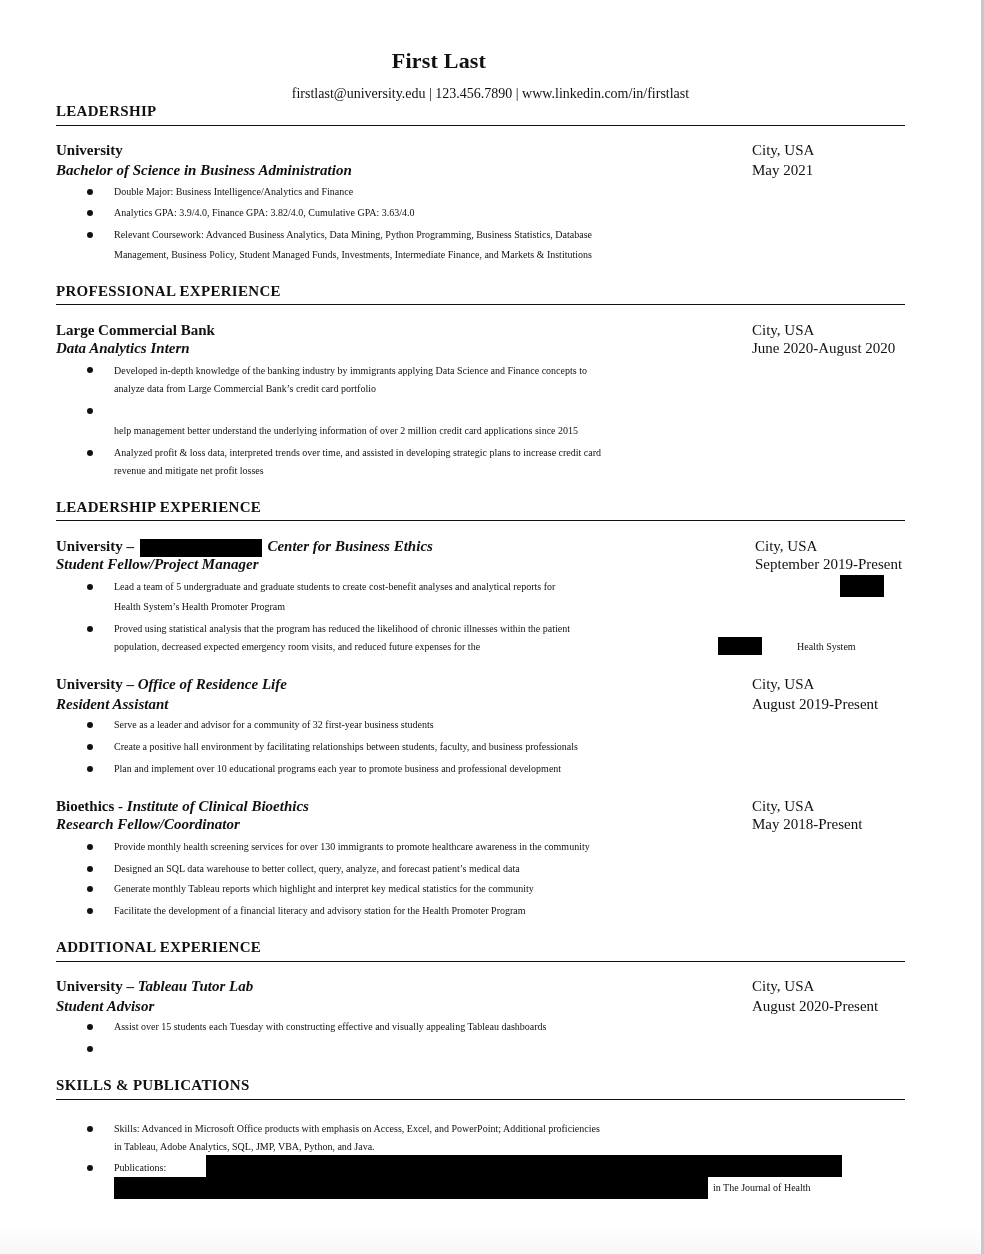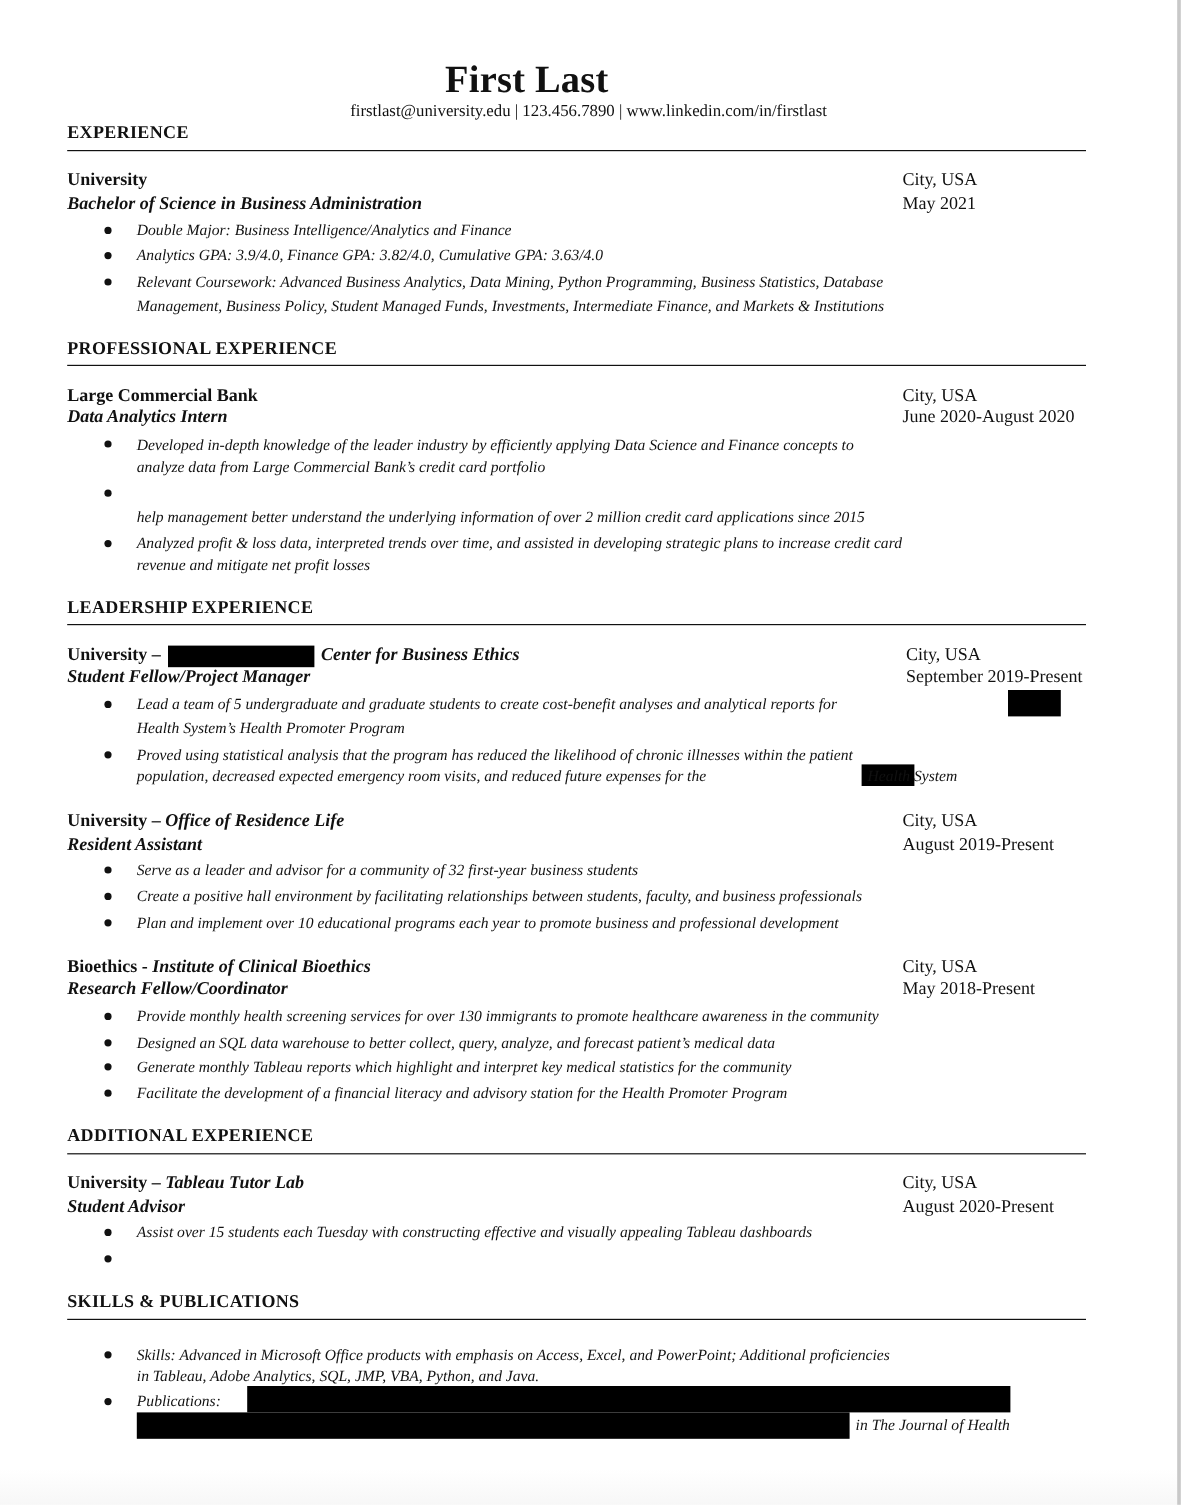--- a/index.html
+++ b/index.html
@@ -38,21 +38,21 @@
       width: 981px;
       height: 1254px;
     }
     .name {
       position: absolute;
       top: 48px;
       left: 0;
       width: 878px;
       text-align: center;
       font-weight: bold;
-      font-size: 32px;
+      font-size: 22px;
       letter-spacing: 0.2px;
     }
     .contact {
       position: absolute;
       top: 86px;
       left: 0;
       width: 981px;
       text-align: center;
       font-size: 14px;
     }
@@ -85,44 +85,43 @@
       position: absolute;
       left: 87px;
       width: 6px;
       height: 6px;
       border-radius: 50%;
       background: #111;
     }
     .bullet-text {
       position: absolute;
       left: 114px;
-      font-size: 13px;
+      font-size: 10px;
       line-height: 19px;
       white-space: nowrap;
-      font-style: italic;
     }
     .redact {
       display: inline-block;
       background: #000;
       vertical-align: middle;
     }
     .redact-abs {
       position: absolute;
       background: #000;
     }
   </style>
 </head>
 <body>
 
 <div class="page">
 
   <div class="name">First Last</div>
   <div class="contact">firstlast@university.edu | 123.456.7890 | www.linkedin.com/in/firstlast</div>
 
-  <div class="section-title" style="top:103px">EXPERIENCE</div>
+  <div class="section-title" style="top:103px">LEADERSHIP</div>
   <div class="rule" style="top:125px"></div>
 
   <div class="line org" style="top:141px">University</div>
   <div class="line right" style="top:141px">City, USA</div>
   <div class="line role" style="top:161px">Bachelor of Science in Business Administration</div>
   <div class="line right" style="top:161px">May 2021</div>
 
   <div class="bullet-dot" style="top:189px"></div>
   <div class="bullet-text" style="top:182px">Double Major: Business Intelligence/Analytics and Finance</div>
   <div class="bullet-dot" style="top:210px"></div>
@@ -133,21 +132,21 @@
 
   <div class="section-title" style="top:283px">PROFESSIONAL EXPERIENCE</div>
   <div class="rule" style="top:304px"></div>
 
   <div class="line org" style="top:321px">Large Commercial Bank</div>
   <div class="line right" style="top:321px">City, USA</div>
   <div class="line role" style="top:339px">Data Analytics Intern</div>
   <div class="line right" style="top:339px">June 2020-August 2020</div>
 
   <div class="bullet-dot" style="top:367px"></div>
-  <div class="bullet-text" style="top:361px">Developed in-depth knowledge of the leader industry by efficiently applying Data Science and Finance concepts to</div>
+  <div class="bullet-text" style="top:361px">Developed in-depth knowledge of the banking industry by immigrants applying Data Science and Finance concepts to</div>
   <div class="bullet-text" style="top:379px">analyze data from Large Commercial Bank’s credit card portfolio</div>
   <div class="bullet-dot" style="top:408px"></div>
   <div class="bullet-text" style="top:421px">help management better understand the underlying information of over 2 million credit card applications since 2015</div>
   <div class="bullet-dot" style="top:450px"></div>
   <div class="bullet-text" style="top:443px">Analyzed profit &amp; loss data, interpreted trends over time, and assisted in developing strategic plans to increase credit card</div>
   <div class="bullet-text" style="top:461px">revenue and mitigate net profit losses</div>
 
   <div class="section-title" style="top:499px">LEADERSHIP EXPERIENCE</div>
   <div class="rule" style="top:520px"></div>
 
@@ -161,21 +160,21 @@
   <div class="line" style="top:555px;left:755px">September 2019-Present</div>
 
   <div class="bullet-dot" style="top:584px"></div>
   <div class="bullet-text" style="top:577px">Lead a team of 5 undergraduate and graduate students to create cost-benefit analyses and analytical reports for</div>
   <div class="redact-abs" style="left:840px;top:575px;width:44px;height:22px"></div>
   <div class="bullet-text" style="top:597px">Health System’s Health Promoter Program</div>
   <div class="bullet-dot" style="top:626px"></div>
   <div class="bullet-text" style="top:619px">Proved using statistical analysis that the program has reduced the likelihood of chronic illnesses within the patient</div>
   <div class="bullet-text" style="top:637px">population, decreased expected emergency room visits, and reduced future expenses for the</div>
   <div class="redact-abs" style="left:718px;top:637px;width:44px;height:18px"></div>
-  <div class="bullet-text" style="top:637px;left:723px">Health System</div>
+  <div class="bullet-text" style="top:637px;left:797px">Health System</div>
 
   <div class="line org" style="top:675px">
     <span>University –</span>
     <i>Office of Residence Life</i>
   </div>
   <div class="line right" style="top:675px">City, USA</div>
   <div class="line role" style="top:695px">Resident Assistant</div>
   <div class="line right" style="top:695px">August 2019-Present</div>
 
   <div class="bullet-dot" style="top:722px"></div>

